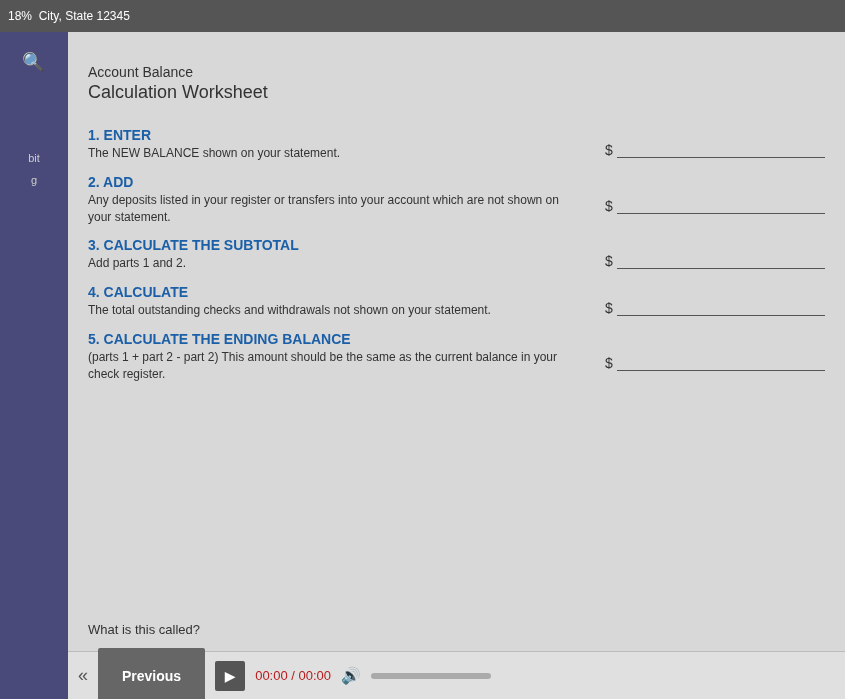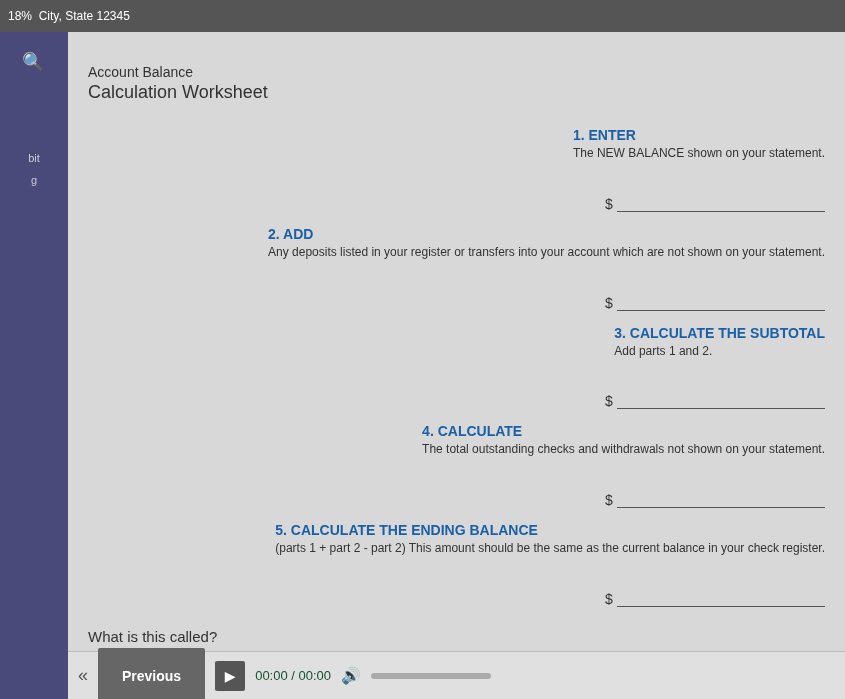--- a/index.html
+++ b/index.html
@@ -78,24 +78,23 @@
 
     .page-subtitle {
       font-size: 18px;
       color: #333;
       margin-bottom: 24px;
     }
 
     
     .worksheet-item {
       display: flex;
-      align-items: flex-end;
+      align-items: center;
       margin-bottom: 12px;
       gap: 20px;
-      flex-direction: column;
     }
 
     .item-text {
       flex: 1;
     }
 
     .item-heading {
       font-size: 14px;
       font-weight: bold;
       color: #1a5fa8;
@@ -133,22 +132,23 @@
       font-size: 13px;
       outline: none;
     }
 
     
     .question-section {
       padding: 4px 20px 6px 20px;
     }
 
     .question-text {
-      font-size: 15px;
-      color: #333;
+      font-size: 13px;
+      color: #333;
+      margin-bottom: 8px;
     }
 
     
     .nav-bar {
       background: #e0e0e0;
       border-top: 1px solid #bbb;
       height: 48px;
       display: flex;
       align-items: center;
       padding: 0 10px;
@@ -181,21 +181,21 @@
       color: white;
       font-size: 14px;
       cursor: pointer;
       display: flex;
       align-items: center;
       justify-content: center;
     }
 
     .time-display {
       font-size: 13px;
-      color: #14532d;
+      color: #b91c1c;
     }
 
     .volume-icon {
       font-size: 16px;
       color: #333;
       cursor: pointer;
     }
 
     .progress-bar-container {
       flex: 1;

